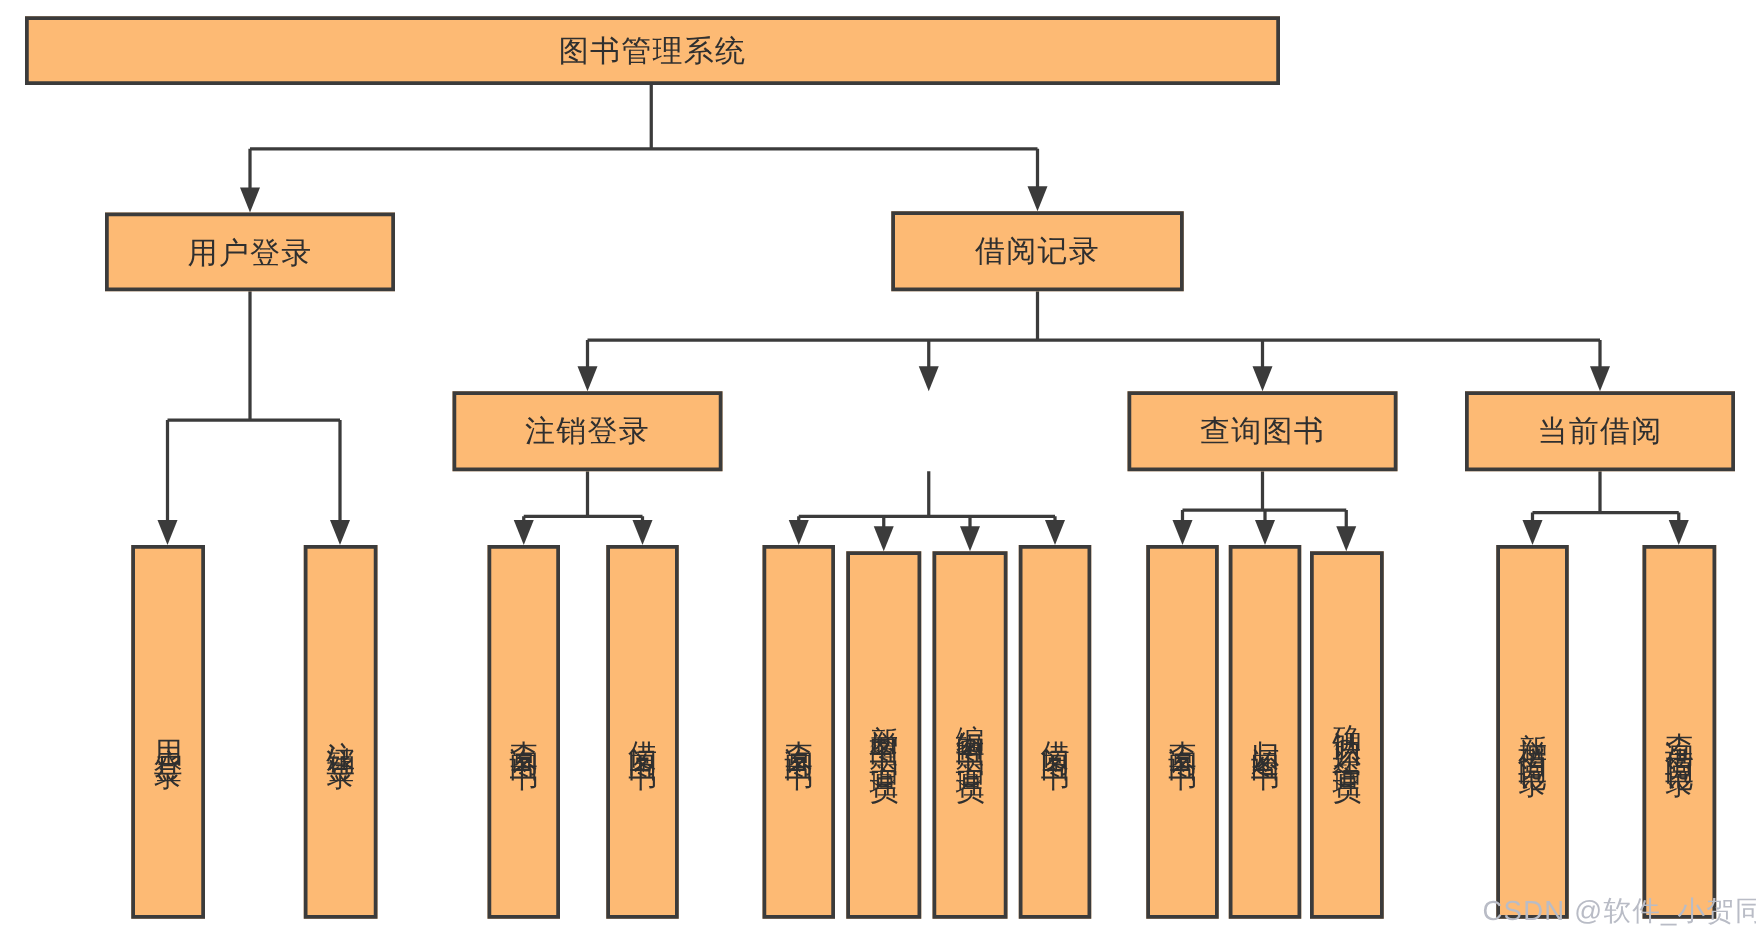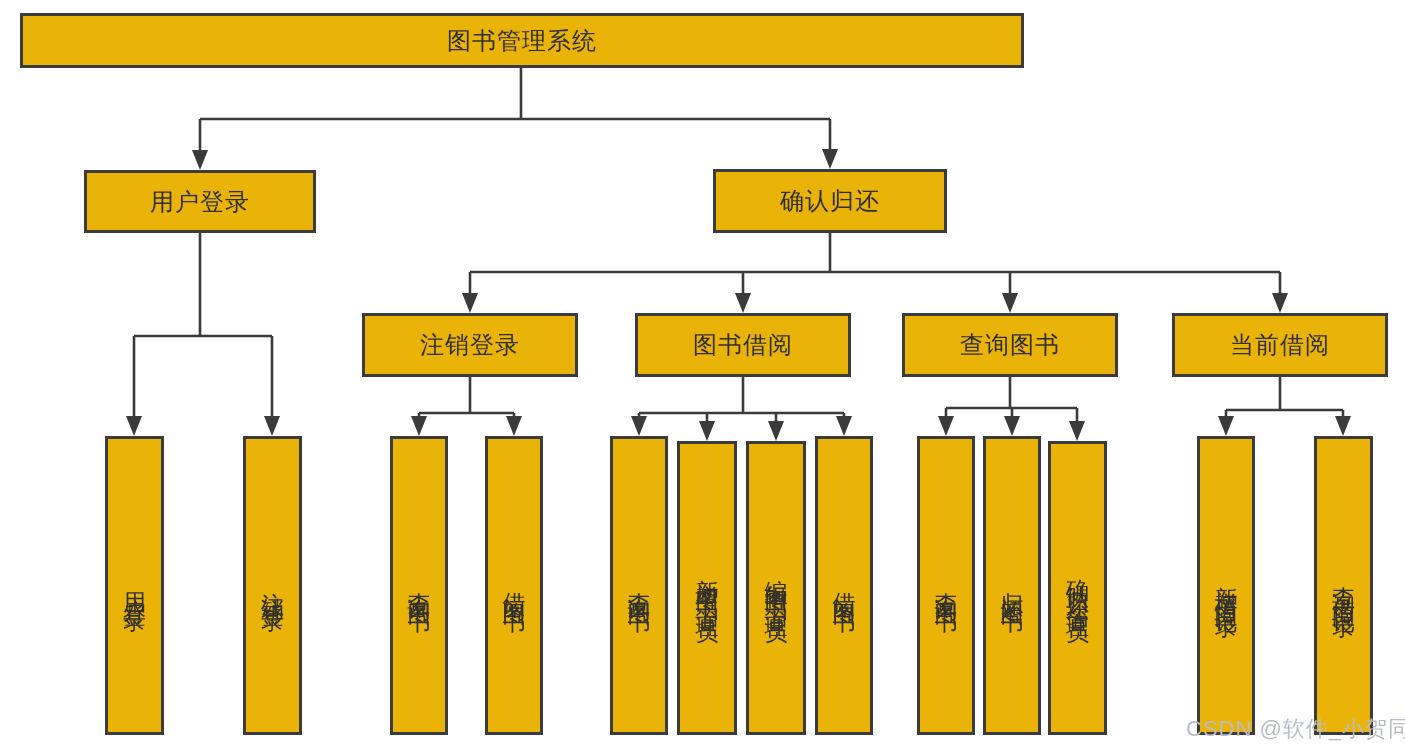--- a/index.html
+++ b/index.html
@@ -25,21 +25,21 @@
     stroke: var(--line, #3b3b3b);
     stroke-width: 2.6;
   }
   svg.connectors polygon {
     fill: var(--line, #3b3b3b);
     stroke: none;
   }
   .node {
     position: absolute;
     box-sizing: border-box;
-    background: #eab308;
+    background: #fdba74;
     border: 3px solid var(--line, #3b3b3b);
     display: flex;
     align-items: center;
     justify-content: center;
     color: var(--text, #2f2f2f);
   }
   .node .lbl {
     font-size: 24px;
     letter-spacing: 1px;
     white-space: nowrap;
@@ -129,29 +129,26 @@
   </svg>
 
   <div class="node" style="left:20px;top:13px;width:1004px;height:55px">
     <span class="lbl">图书管理系统</span>
   </div>
 
   <div class="node" style="left:84px;top:170px;width:232px;height:63px">
     <span class="lbl">用户登录</span>
   </div>
   <div class="node" style="left:713px;top:169px;width:234px;height:64px">
-    <span class="lbl">确认归还</span>
+    <span class="lbl">借阅记录</span>
   </div>
 
   <div class="node" style="left:362px;top:313px;width:216px;height:64px">
     <span class="lbl">注销登录</span>
   </div>
-  <div class="node" style="left:635px;top:313px;width:216px;height:64px">
-    <span class="lbl">图书借阅</span>
-  </div>
   <div class="node" style="left:902px;top:313px;width:216px;height:64px">
     <span class="lbl">查询图书</span>
   </div>
   <div class="node" style="left:1172px;top:313px;width:216px;height:64px">
     <span class="lbl">当前借阅</span>
   </div>
 
   <div class="node leaf" style="left:105px;top:436px;width:59px;height:299px">
     <span class="lbl">用户登录</span>
   </div>

